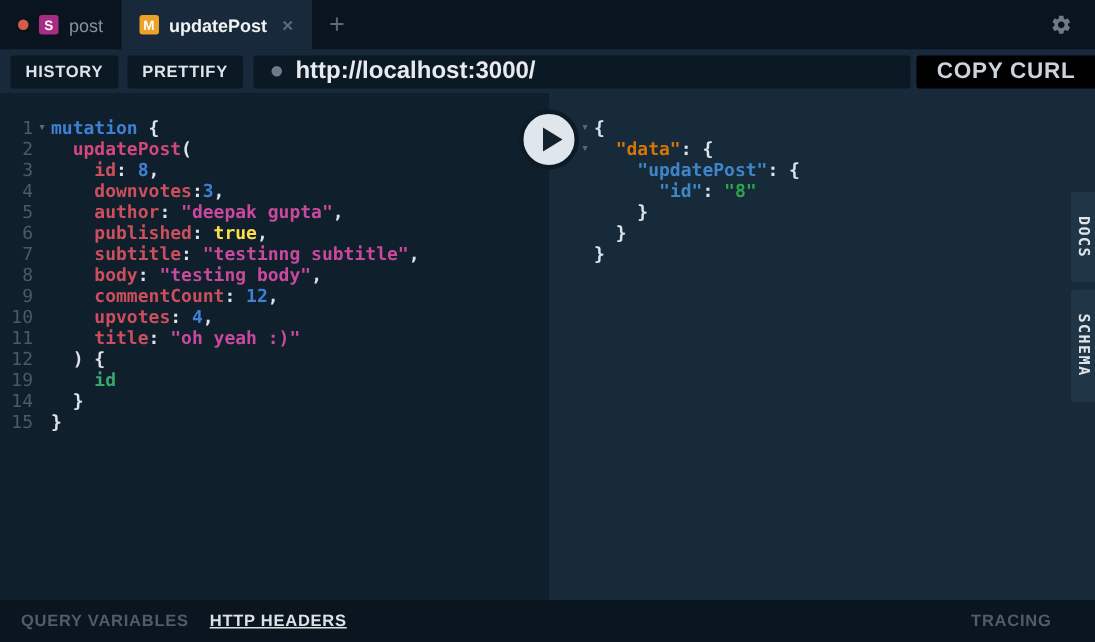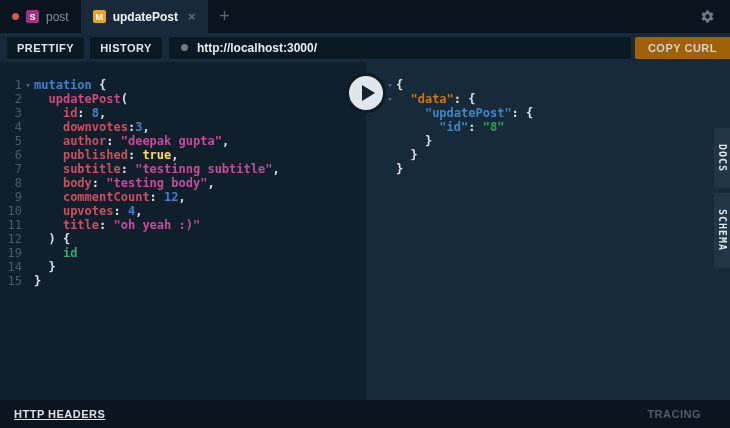--- a/index.html
+++ b/index.html
@@ -22,23 +22,23 @@
 
   
   .toolbar { height:29px; background:#17293a; display:flex; align-items:center; }
   .tb-btn { height:22px; padding:0 10px; background:#0b1925; color:#dfe4e8; font-size:11px;
             font-weight:bold; letter-spacing:0.5px; display:flex; align-items:center;
             border-radius:2px; margin-left:6px; cursor:pointer; }
   .tb-btn:first-child { margin-left:7px; }
   .urlbar { flex:1; height:22px; background:#0b1925; margin-left:7px; display:flex;
             align-items:center; padding:0 12px; border-radius:2px; }
   .url-dot { width:7px; height:7px; border-radius:50%; background:#6f7b88; margin-right:9px; flex:none; }
-  .url-text { color:#e8ebee; font-size:12px; font-weight:bold; }
-  .copycurl { height:22px; padding:0 13px; margin-left:4px; background:#a16207; color:#ccd3d9;
-              font-size:11px; font-weight:bold; letter-spacing:0.5px; display:flex;
+  .url-text { color:#e8ebee; font-size:16px; font-weight:bold; }
+  .copycurl { height:22px; padding:0 13px; margin-left:4px; background:#000000; color:#ccd3d9;
+              font-size:15px; font-weight:bold; letter-spacing:0.5px; display:flex;
               align-items:center; border-radius:2px 0 0 2px; cursor:pointer; }
 
   
   .main { display:flex; height:338px; position:relative; }
   .editor-pane { width:366px; background:#0f1f2c; padding-top:16px; position:relative; }
   .result-pane { flex:1; background:#172a3a; padding-top:16px; position:relative; }
 
   .code-area { font-family:"DejaVu Sans Mono", monospace; font-size:12px; font-weight:bold; }
   .code-line { display:flex; height:14px; line-height:14px; white-space:pre; }
   .lineno { width:22px; text-align:right; color:#4c5a68; flex:none; font-weight:normal; }
@@ -97,22 +97,22 @@
     </div>
     <div class="newtab">+</div>
     <div class="gear-wrap">
       <svg width="15" height="15" viewBox="0 0 24 24" fill="#6e7a87">
         <path d="M19.14,12.94c0.04-0.3,0.06-0.61,0.06-0.94c0-0.32-0.02-0.64-0.07-0.94l2.03-1.58c0.18-0.14,0.23-0.41,0.12-0.61 l-1.92-3.32c-0.12-0.22-0.37-0.29-0.59-0.22l-2.39,0.96c-0.5-0.38-1.03-0.7-1.62-0.94L14.4,2.81c-0.04-0.24-0.24-0.41-0.48-0.41 h-3.84c-0.24,0-0.43,0.17-0.47,0.41L9.25,5.35C8.66,5.59,8.12,5.92,7.63,6.29L5.24,5.33c-0.22-0.08-0.47,0-0.59,0.22L2.74,8.87 C2.62,9.08,2.66,9.34,2.86,9.48l2.03,1.58C4.84,11.36,4.8,11.69,4.8,12s0.02,0.64,0.07,0.94l-2.03,1.58 c-0.18,0.14-0.23,0.41-0.12,0.61l1.92,3.32c0.12,0.22,0.37,0.29,0.59,0.22l2.39-0.96c0.5,0.38,1.03,0.7,1.62,0.94l0.36,2.54 c0.05,0.24,0.24,0.41,0.48,0.41h3.84c0.24,0,0.44-0.17,0.47-0.41l0.36-2.54c0.59-0.24,1.13-0.56,1.62-0.94l2.39,0.96 c0.22,0.08,0.47,0,0.59-0.22l1.92-3.32c0.12-0.22,0.07-0.47-0.12-0.61L19.14,12.94z M12,15.6c-1.98,0-3.6-1.62-3.6-3.6 s1.62-3.6,3.6-3.6s3.6,1.62,3.6,3.6S13.98,15.6,12,15.6z"></path>
       </svg>
     </div>
   </div>
 
   <div class="toolbar">
+    <div class="tb-btn">HISTORY</div>
     <div class="tb-btn">PRETTIFY</div>
-    <div class="tb-btn">HISTORY</div>
     <div class="urlbar">
       <span class="url-dot"></span>
       <span class="url-text">http://localhost:3000/</span>
     </div>
     <div class="copycurl">COPY CURL</div>
   </div>
 
   <div class="main">
     <div class="editor-pane code-area" id="editor-code">
         <div class="code-line"><span class="lineno">1</span><span class="fold">▾</span><span><span class="tk-kw">mutation</span><span class="tk-p"> {</span></span></div>
@@ -143,17 +143,18 @@
           <div class="code-line"><span class="fold"></span><span><span class="tk-p">    }</span></span></div>
           <div class="code-line"><span class="fold"></span><span><span class="tk-p">  }</span></span></div>
           <div class="code-line"><span class="fold"></span><span><span class="tk-p">}</span></span></div>
         </div>
       <div class="side-tab docs">DOCS</div>
       <div class="side-tab schema">SCHEMA</div>
     </div>
   </div>
 
   <div class="bottombar">
+    <span class="bb-item">QUERY VARIABLES</span>
     <span class="bb-item active">HTTP HEADERS</span>
     <span class="bb-tracing">TRACING</span>
   </div>
 
 </div>
 
 </body></html>

